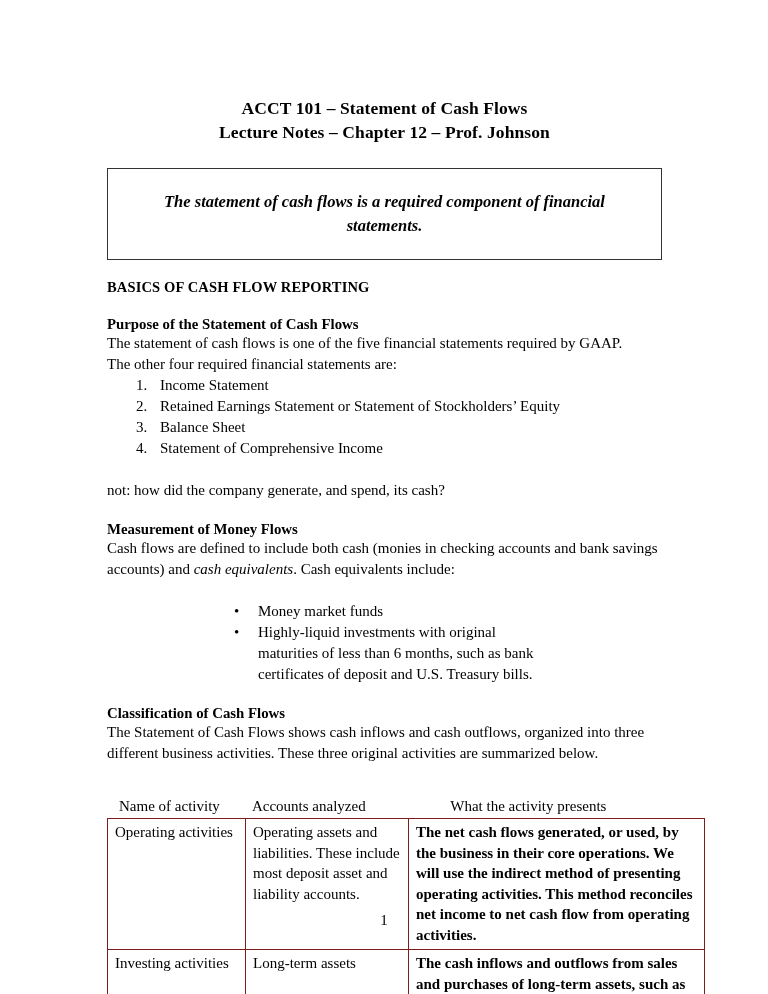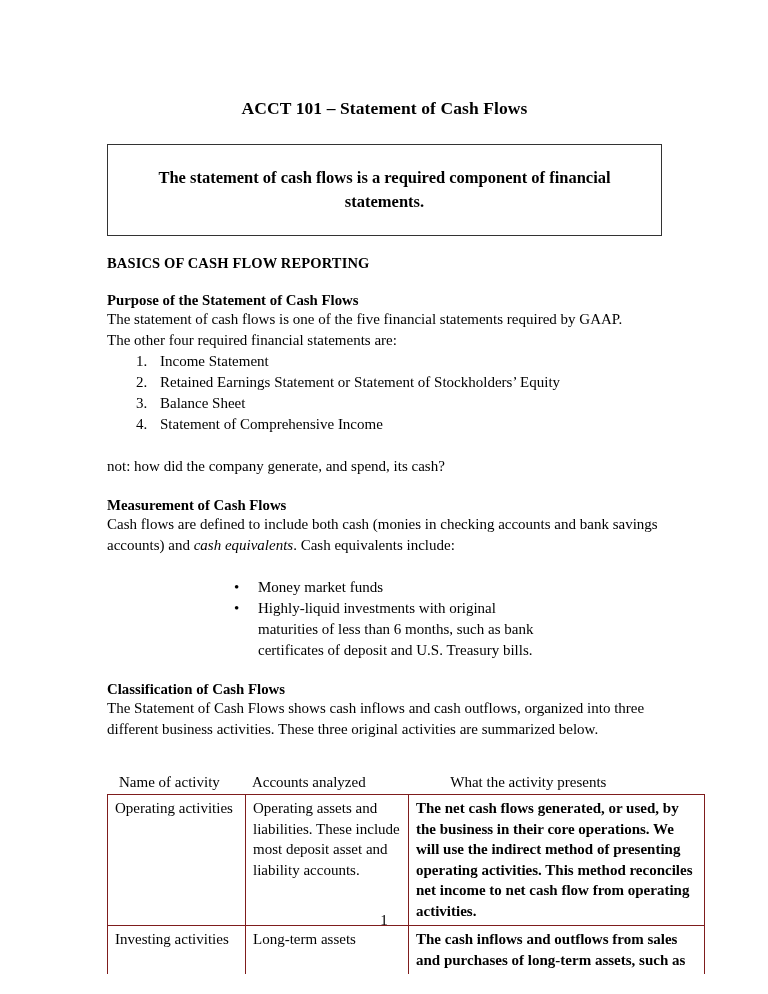--- a/index.html
+++ b/index.html
@@ -49,20 +49,21 @@
     display: flex;
     align-items: center;
     justify-content: center;
   }
   .callout-text {
     text-align: center;
     font-size: 16.5px;
     font-weight: bold;
     line-height: 24px;
     padding: 0 26px;
+    font-style: italic;
   }
 
   
   .section-title {
     font-size: 14.5px;
     font-weight: bold;
     letter-spacing: 0.15px;
     margin-top: 19px;
   }
   .sub-head {
@@ -160,20 +161,21 @@
   .italic { font-style: italic; }
 </style>
 </head>
 <body>
 
 <div class="page">
   <div class="content">
 
     <h1 class="doc-title">
       <span class="line">ACCT 101 – Statement of Cash Flows</span>
+      <span class="line">Lecture Notes – Chapter 12 – Prof. Johnson</span>
     </h1>
 
     <div class="callout">
       <div class="callout-text">The statement of cash flows is a required component of financial statements.</div>
     </div>
 
     <div class="section-title">BASICS OF CASH FLOW REPORTING</div>
 
     <div class="sub-head">Purpose of the Statement of Cash Flows</div>
     <p class="body">The statement of cash flows is one of the five financial statements required by GAAP.</p>
@@ -195,21 +197,21 @@
       <li>
         <span class="num">4.</span>
         <span>Statement of Comprehensive Income</span>
       </li>
     </ol>
 
     <div class="gap-line"></div>
 
     <p class="body">not: how did the company generate, and spend, its cash?</p>
 
-    <div class="sub-head">Measurement of Cash Flows</div>
+    <div class="sub-head">Measurement of Money Flows</div>
     <p class="body"><span>Cash flows are defined to include both cash (monies in checking accounts and bank savings accounts) and </span><span class="italic">cash equivalents</span><span>. Cash equivalents include:</span></p>
 
     <div class="gap-line"></div>
 
     <ul class="bullets">
       <li>
         <span class="dot">•</span>
         <span class="btext">Money market funds</span>
       </li>
       <li>

